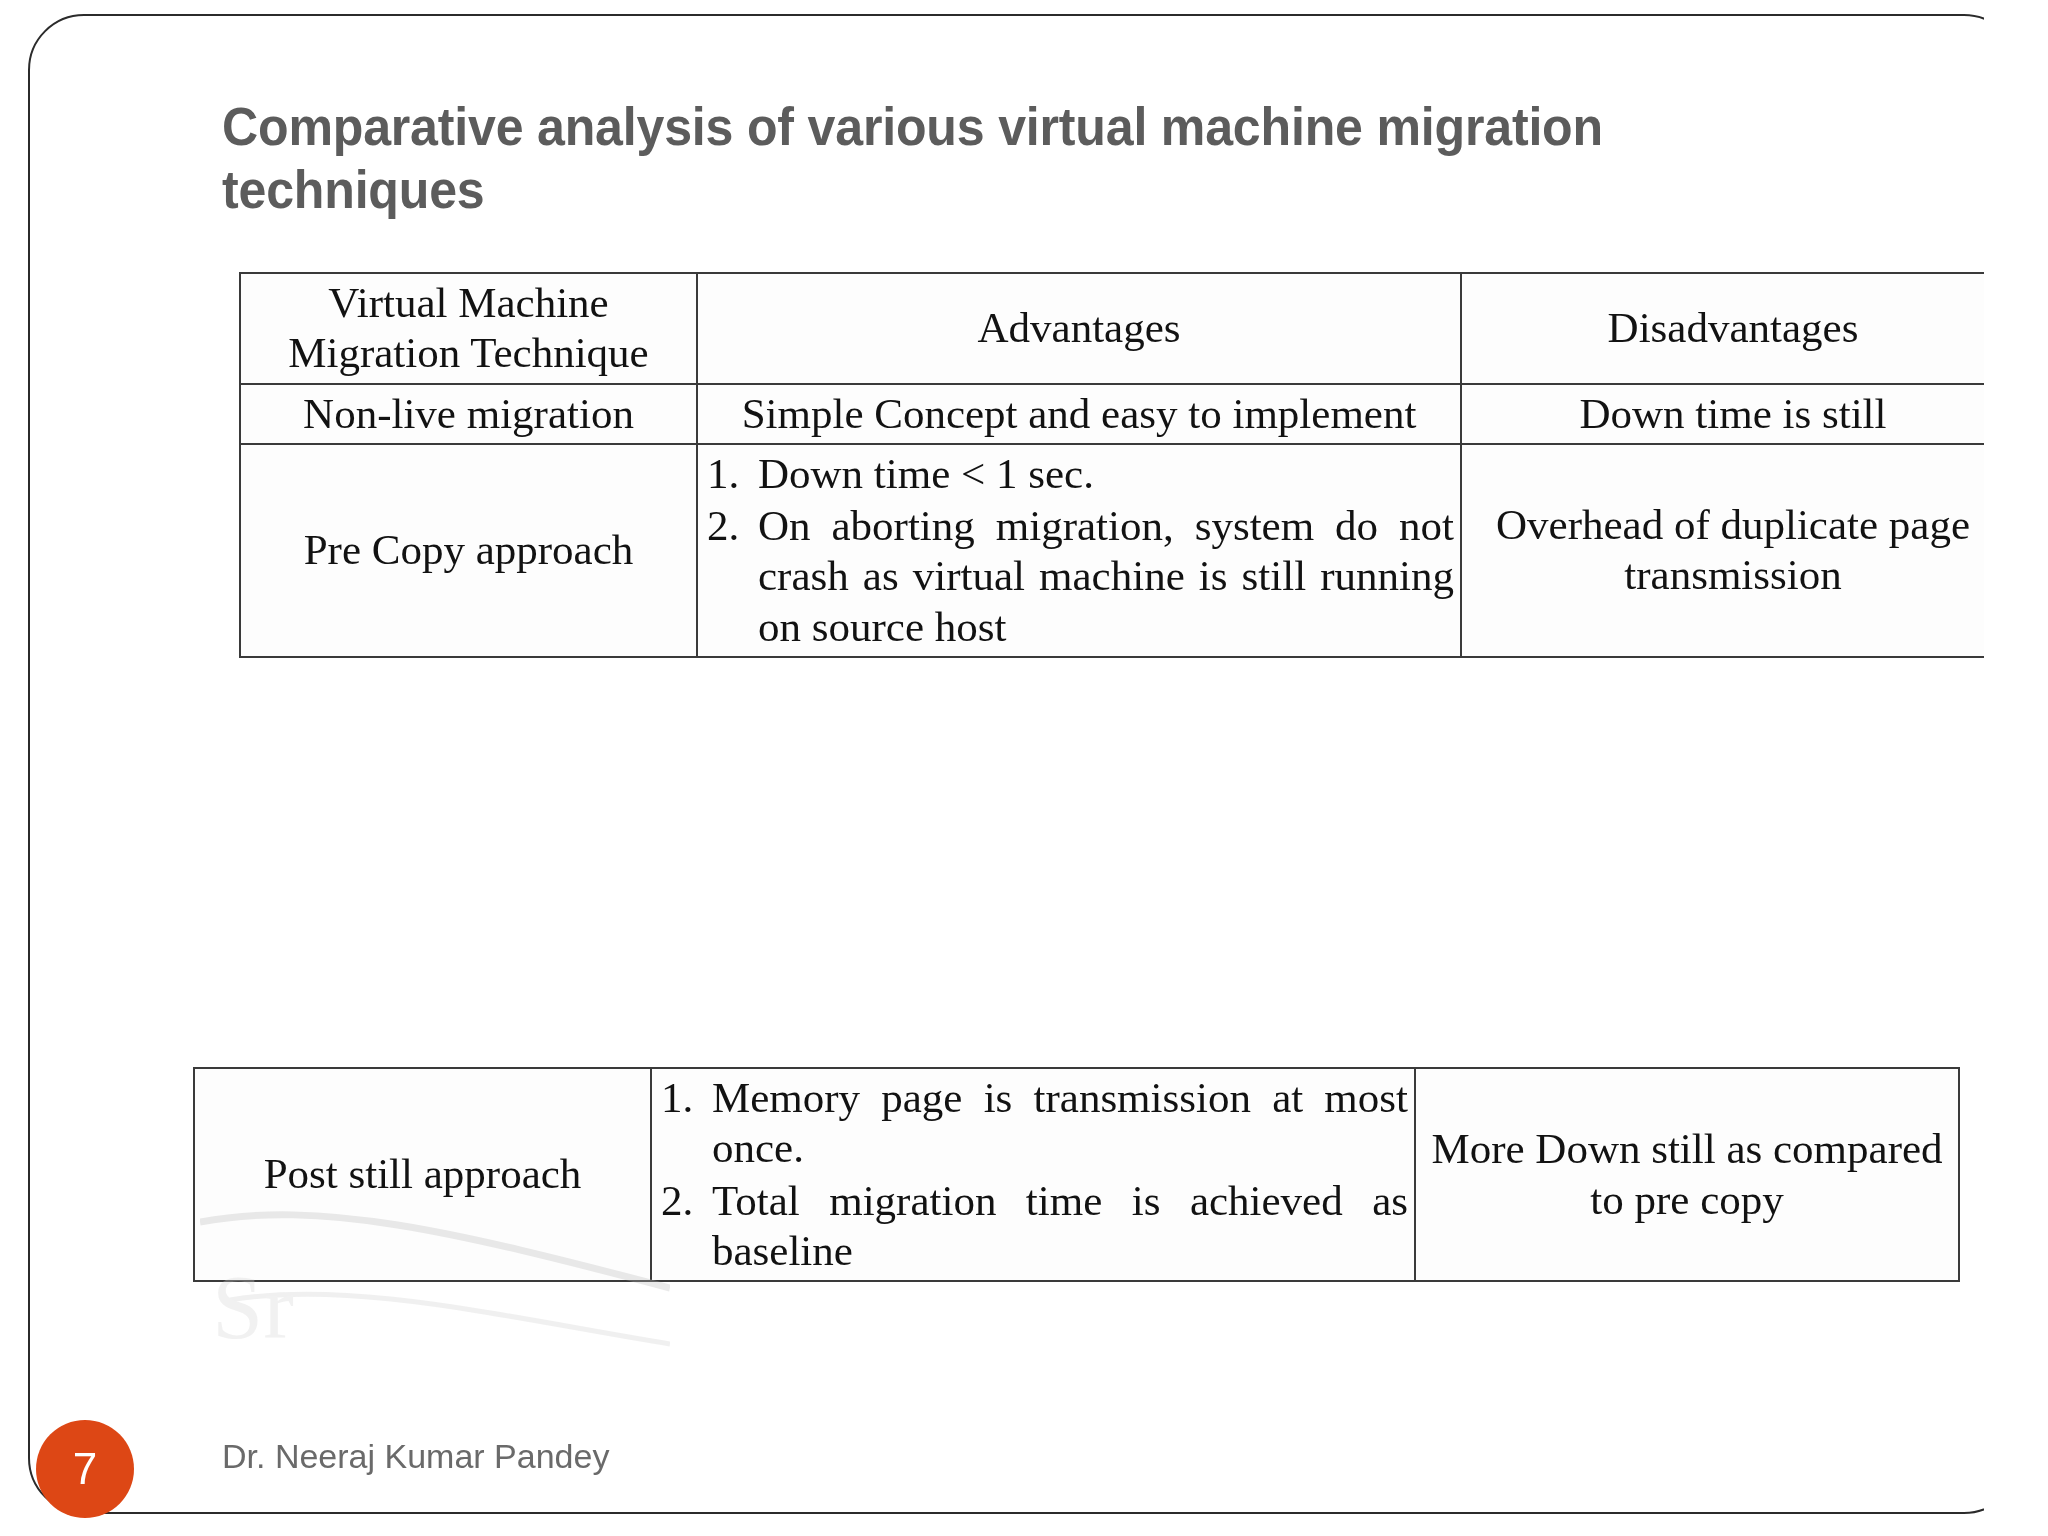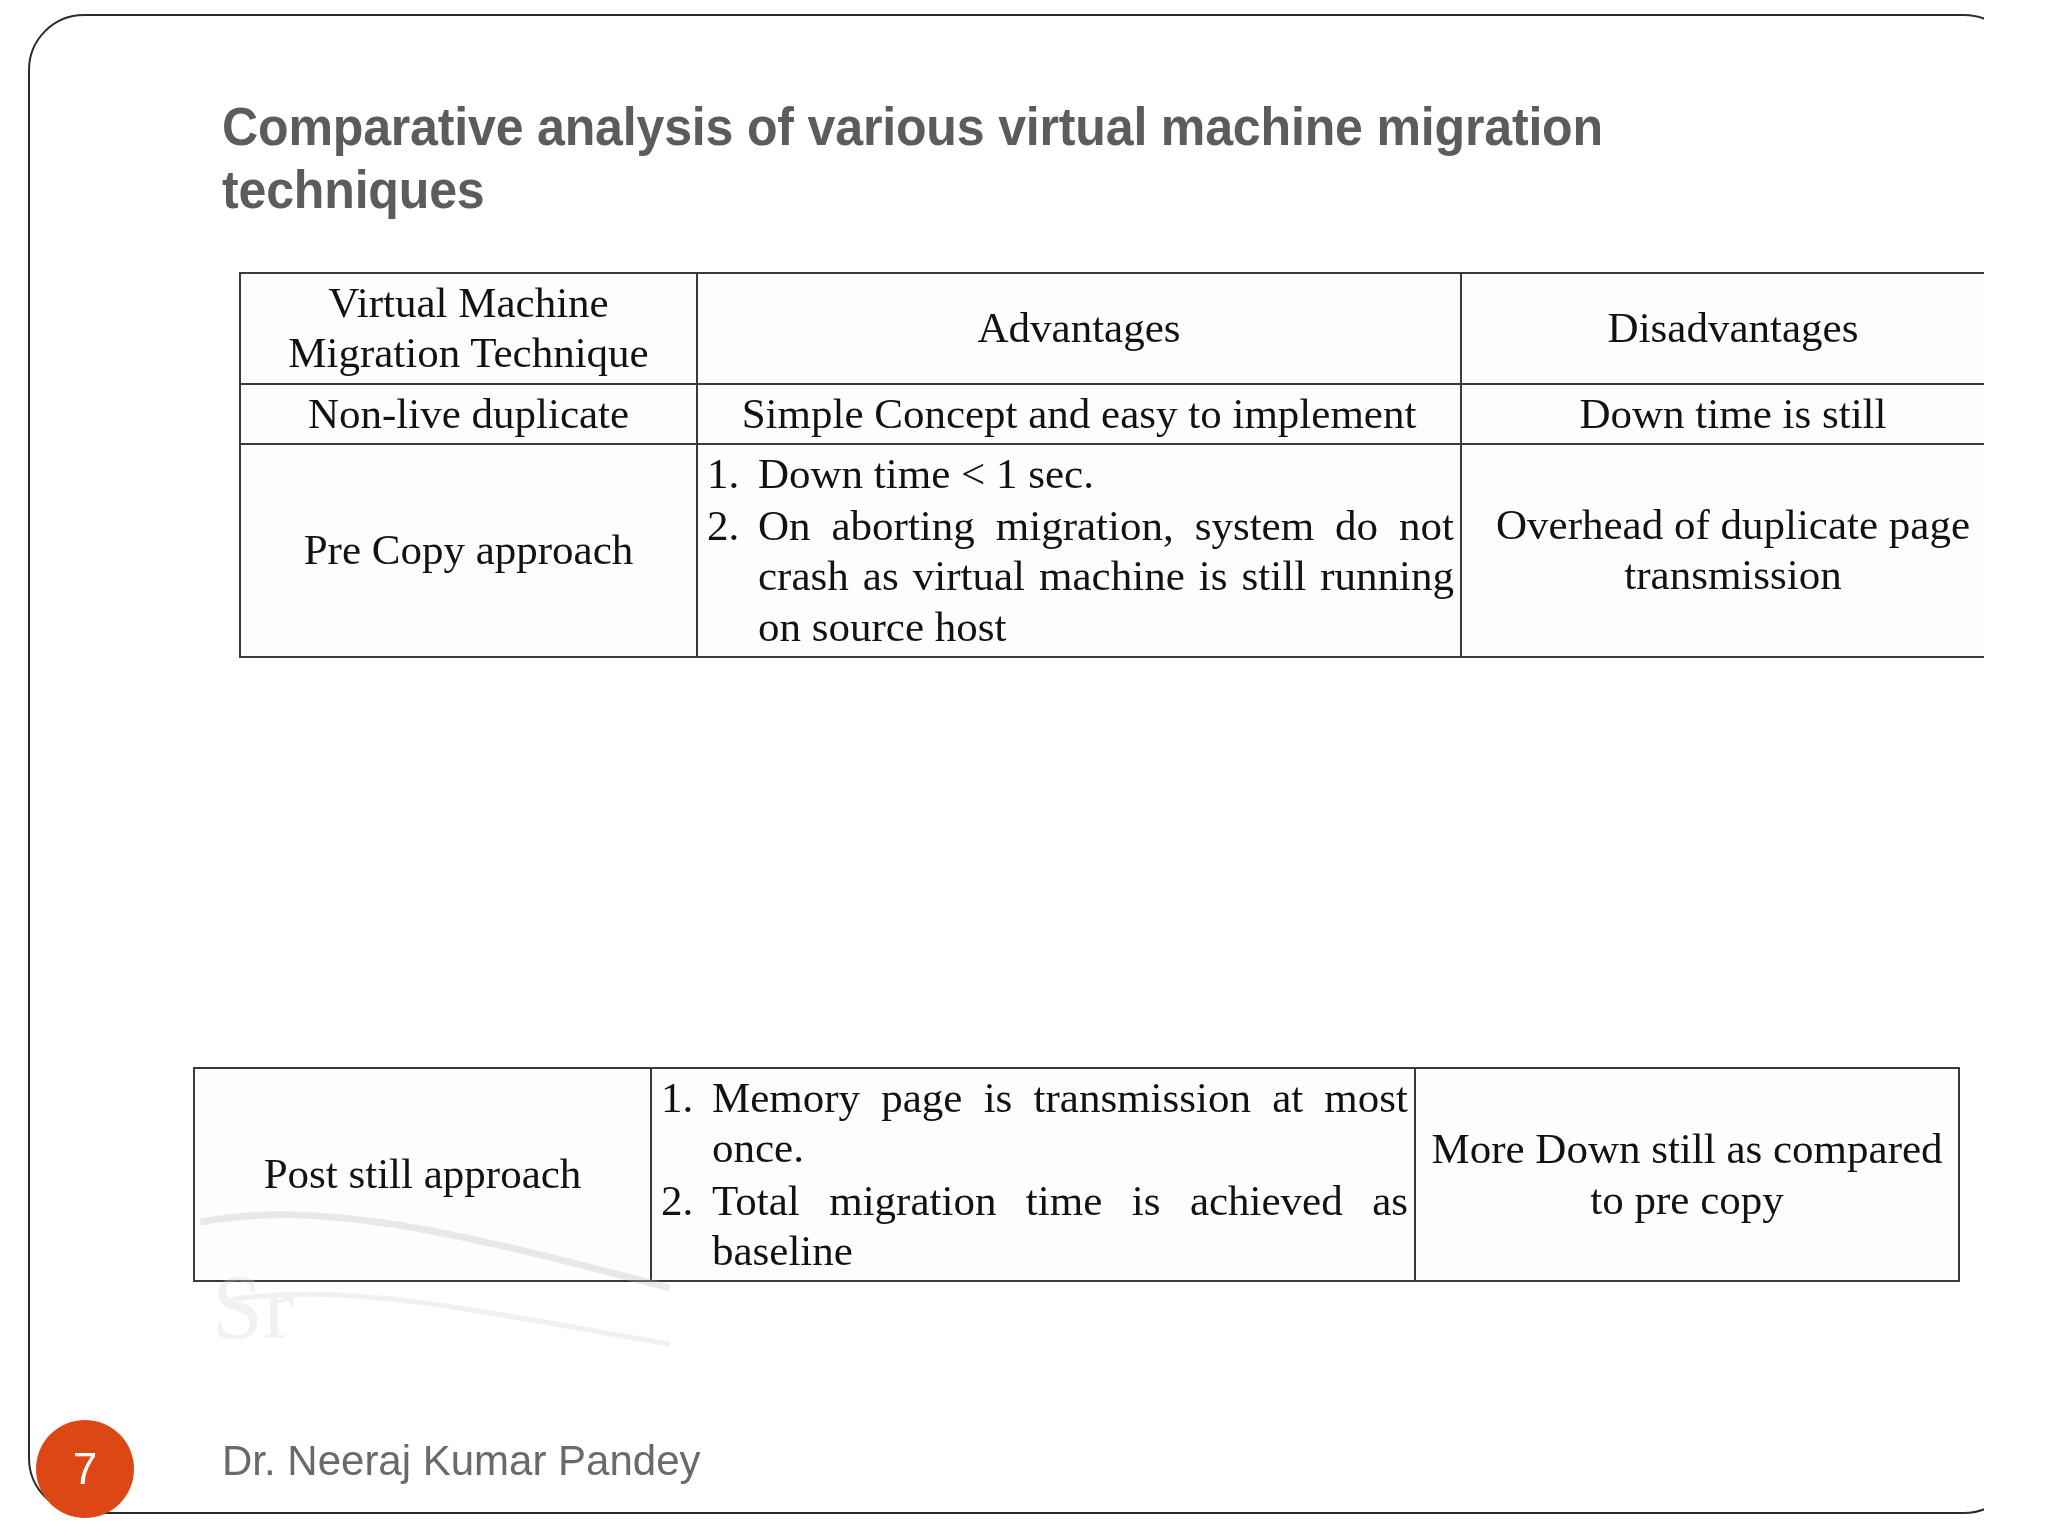--- a/index.html
+++ b/index.html
@@ -133,21 +133,21 @@
     justify-content: center;
     font-family: "Liberation Sans", sans-serif;
     font-size: 44px;
     font-weight: normal;
   }
   .footer-author {
     position: absolute;
     left: 222px;
     top: 1437px;
     font-family: "Liberation Sans", sans-serif;
-    font-size: 42px;
+    font-size: 34px;
     color: #6a6a6a;
     letter-spacing: 0px;
     text-align: right;
   }
 </style>
 </head>
 <body>
 
 <div class="slide">
 
@@ -157,21 +157,21 @@
 
   <div class="scan">
     <table class="tbl">
       <tbody>
           <tr>
         <td class="c1 ctr cellpad-lg">Virtual Machine Migration Technique</td>
         <td class="c2 ctr">Advantages</td>
         <td class="c3">Disadvantages</td>
       </tr>
       <tr>
-        <td class="c1 ctr">Non-live duplicate</td>
+        <td class="c1 ctr">Non-live migration</td>
         <td class="c2 ctr">Simple Concept and easy to implement</td>
         <td class="c3">Down time is still</td>
       </tr>
       <tr>
         <td class="c1 ctr">Pre Copy approach</td>
         <td class="c2">
           <ol class="adv">
             <li>Down time &lt; 1 sec.</li>
             <li>On aborting migration, system do not crash as virtual machine is still running on source host</li>
           </ol>

